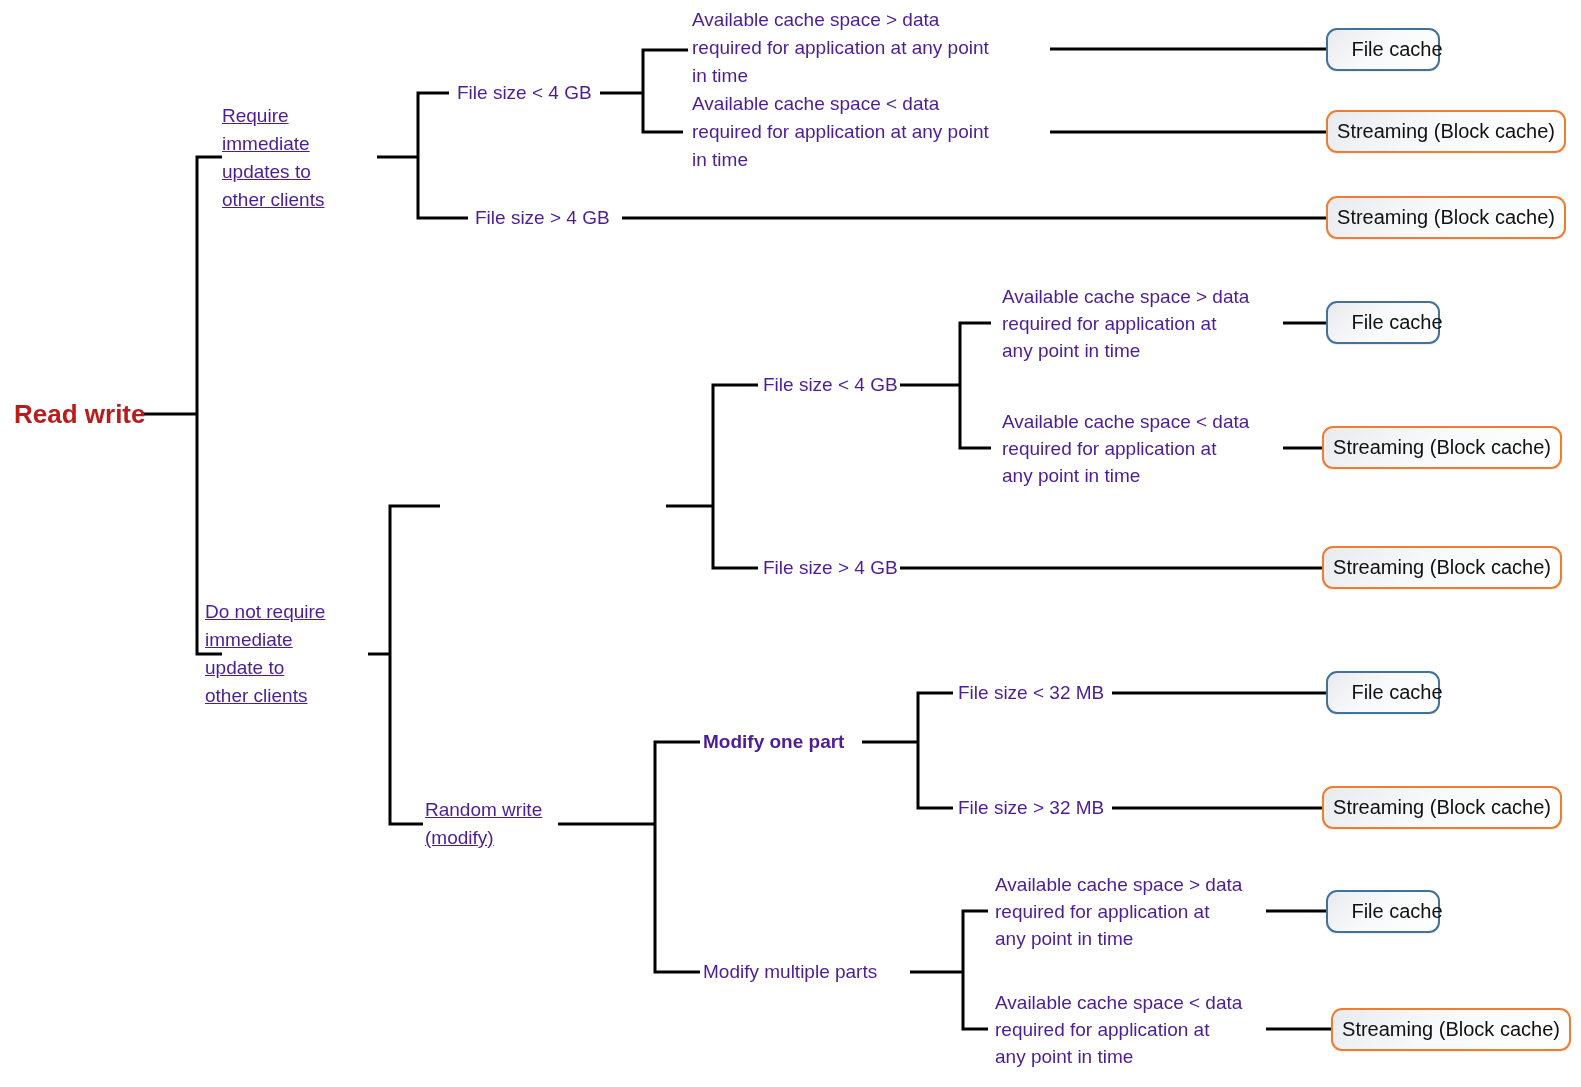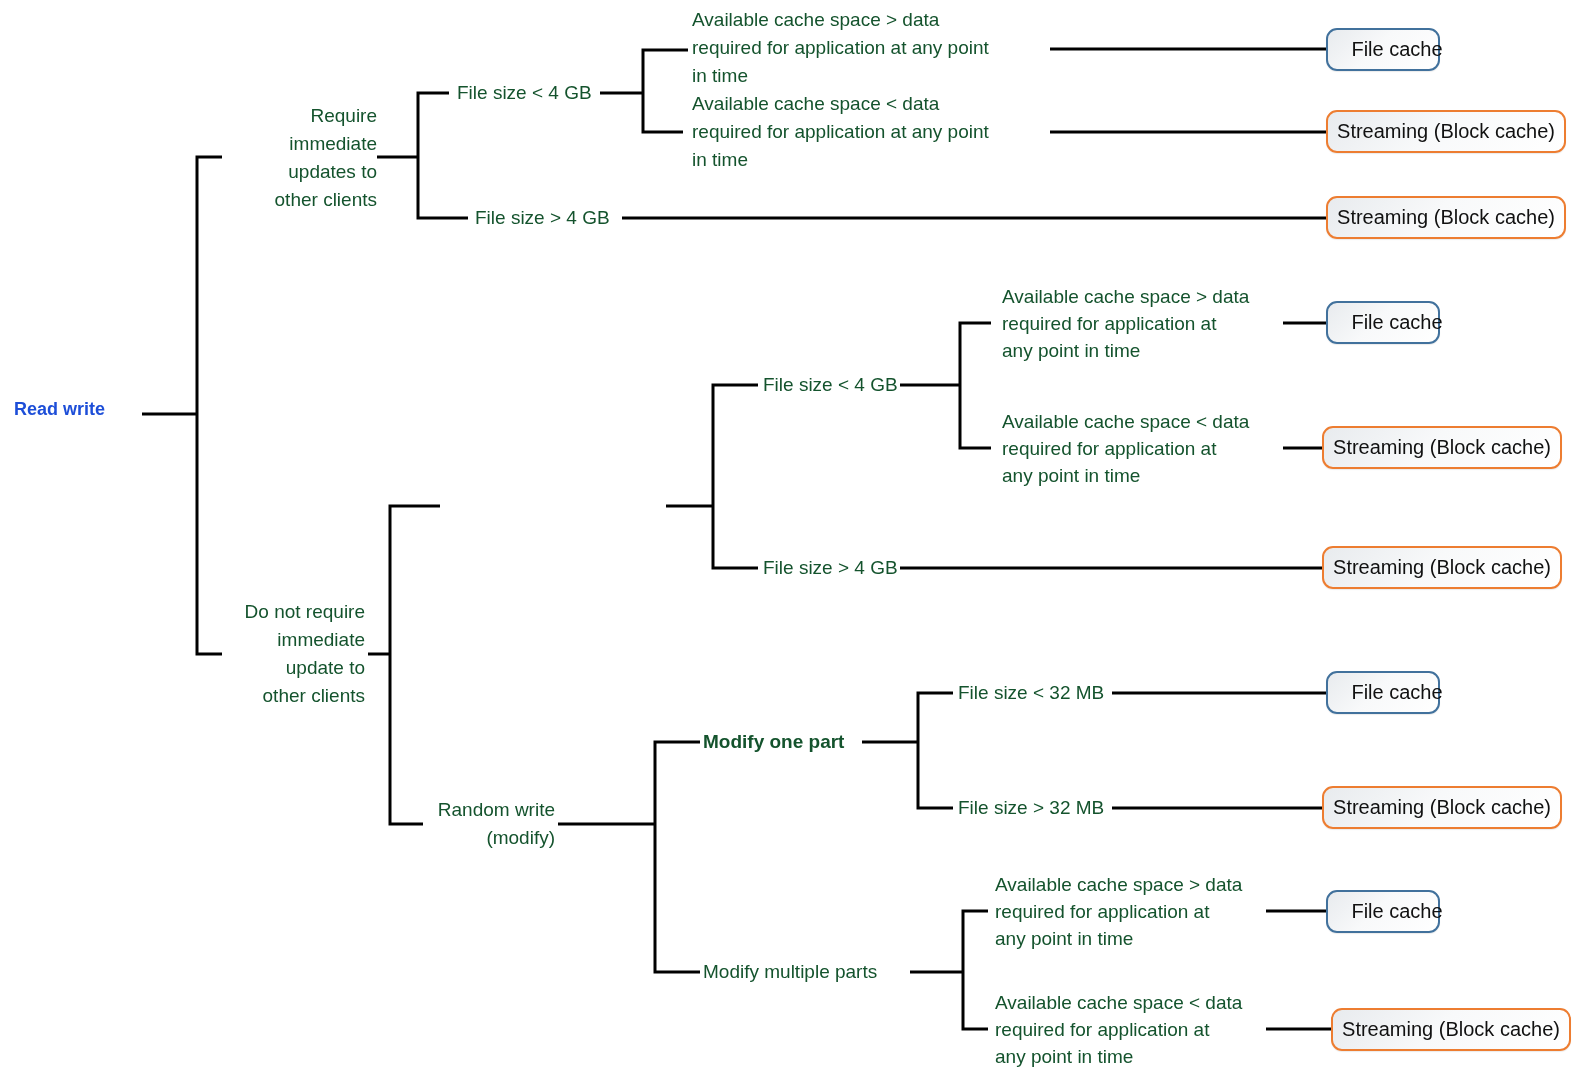--- a/index.html
+++ b/index.html
@@ -10,29 +10,29 @@
     font-family:"Liberation Sans", sans-serif;
     color:#111;
     overflow:hidden;
   }
   #wires{position:absolute;left:0;top:0;}
   .lbl{
     position:absolute;
     font-size:19px;
     line-height:28px;
     white-space:pre-line;
-    color:#14532d;
+    color:#4c1d95;
   }
   .lbl.tight{line-height:27px;}
-  .lbl.center{text-align:right;}
+  .lbl.center{text-align:left;text-decoration:underline;}
   .root-lbl{
     position:absolute;
-    font-size:18px;
+    font-size:26px;
     font-weight:bold;
-    color:#1d4ed8;
+    color:#b91c1c;
     white-space:nowrap;
   }
   .leaf{
     position:absolute;
     height:43px;
     box-sizing:border-box;
     border-radius:11px;
     display:flex;
     align-items:center;
     justify-content:center;

